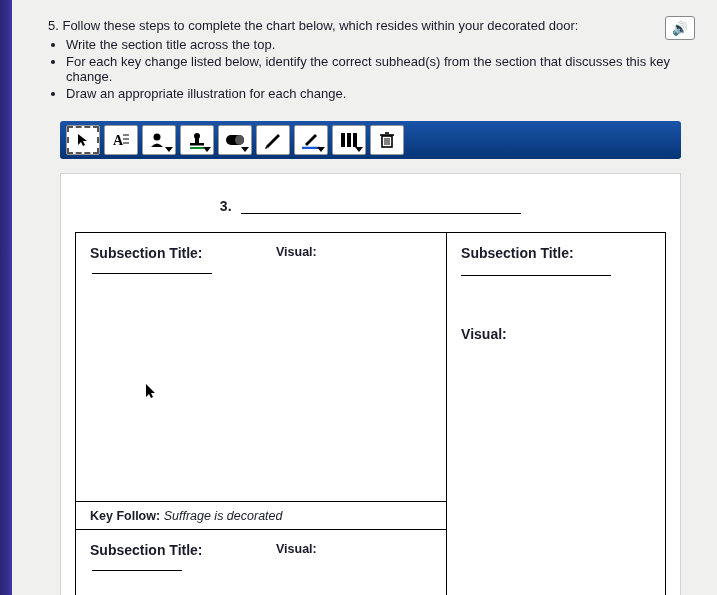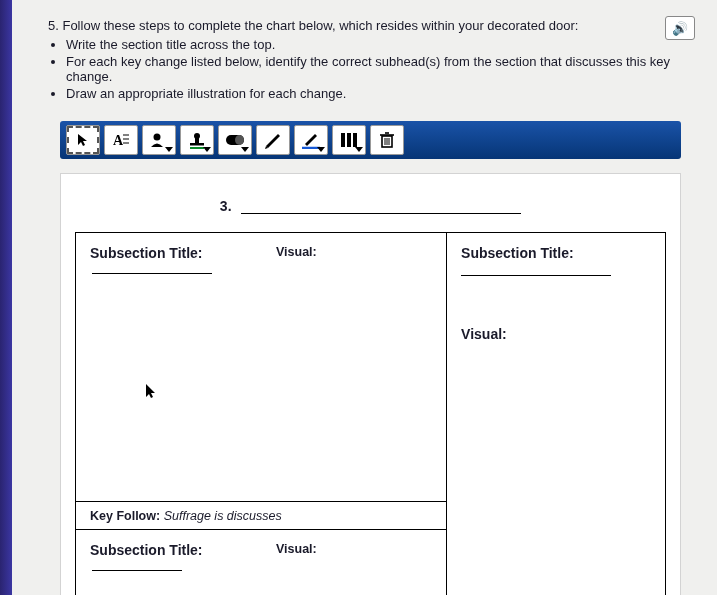--- a/index.html
+++ b/index.html
@@ -287,21 +287,21 @@
         <span class="vis-label">Visual:</span>
         <div class="cursor-ptr" style="left:68px; top:150px;">
           <svg width="14" height="16">
               <path d="M2 1 L2 14 L5 11 L7 15 L9 14 L7 10 L11 10 Z" fill="#000"></path>
             </svg>
         </div>
       </div>
       <div class="panel bottom-label">
         <span class="keychange">
           <span>Key Follow:</span>
-          <span class="val">Suffrage is discusses</span>
+          <span class="val">Suffrage is decorated</span>
         </span>
       </div>
       <div class="panel bottom">
         <span class="label">Subsection Title:</span>
         <div class="subline tight" style="display:block;margin-top:12px;"></div>
         <span class="vis-label">Visual:</span>
       </div>
     </div>
     <div class="rightcol">
       <span class="label">Subsection Title:</span>

